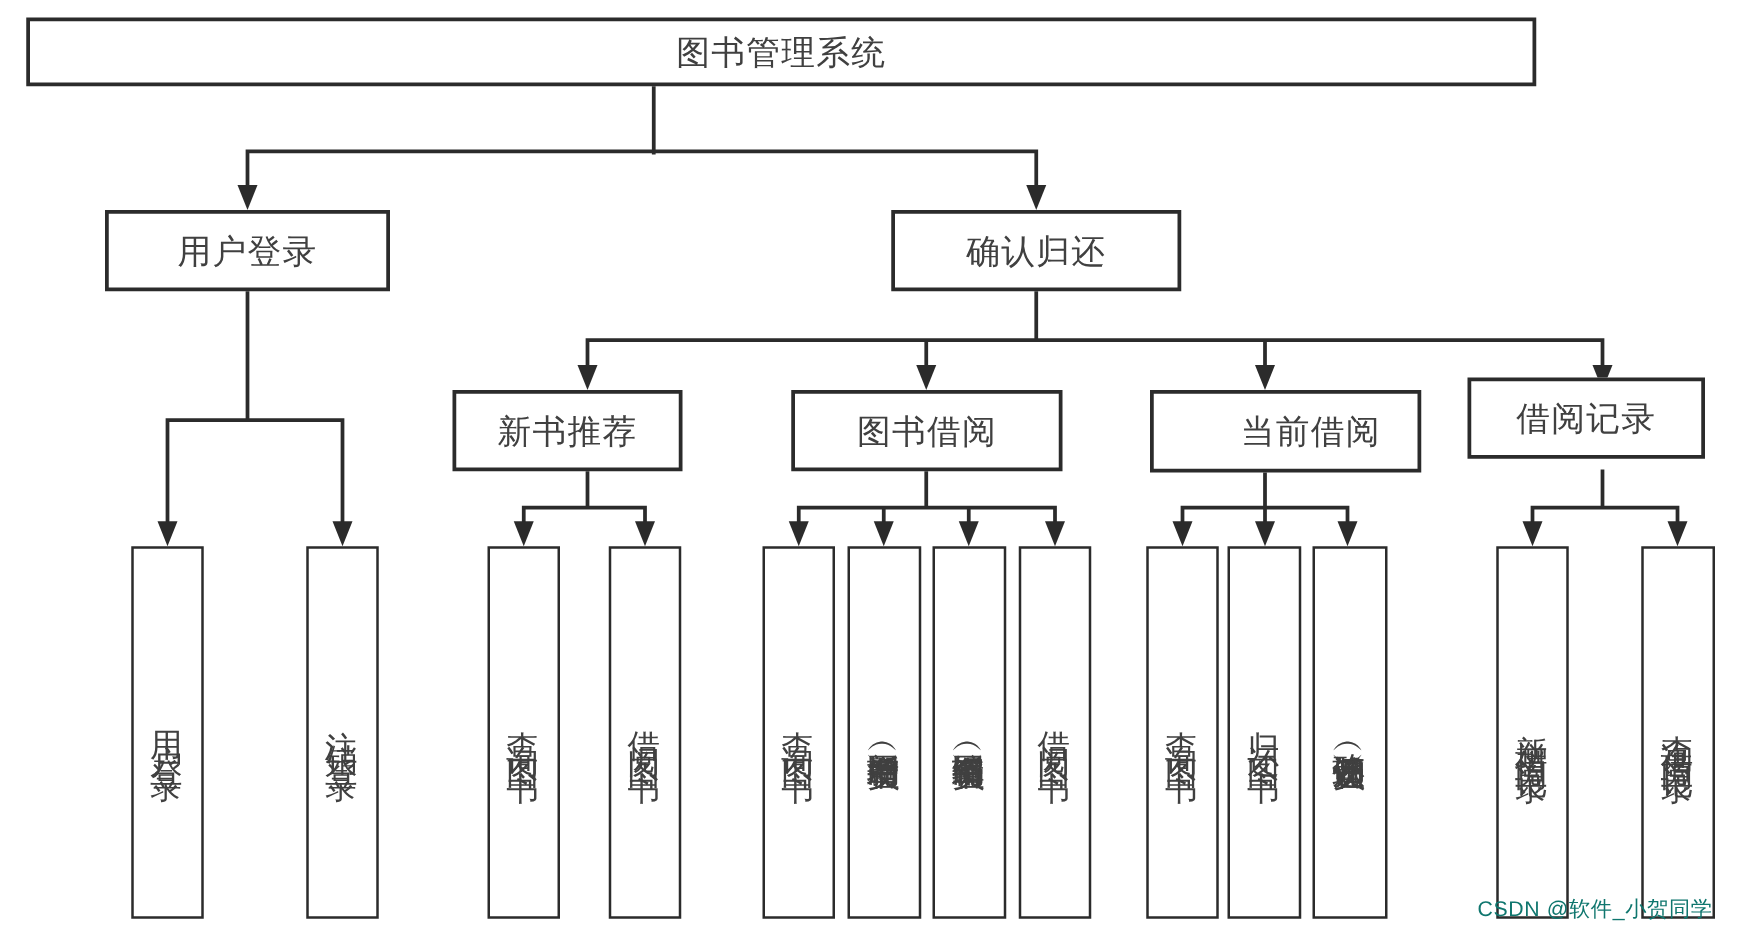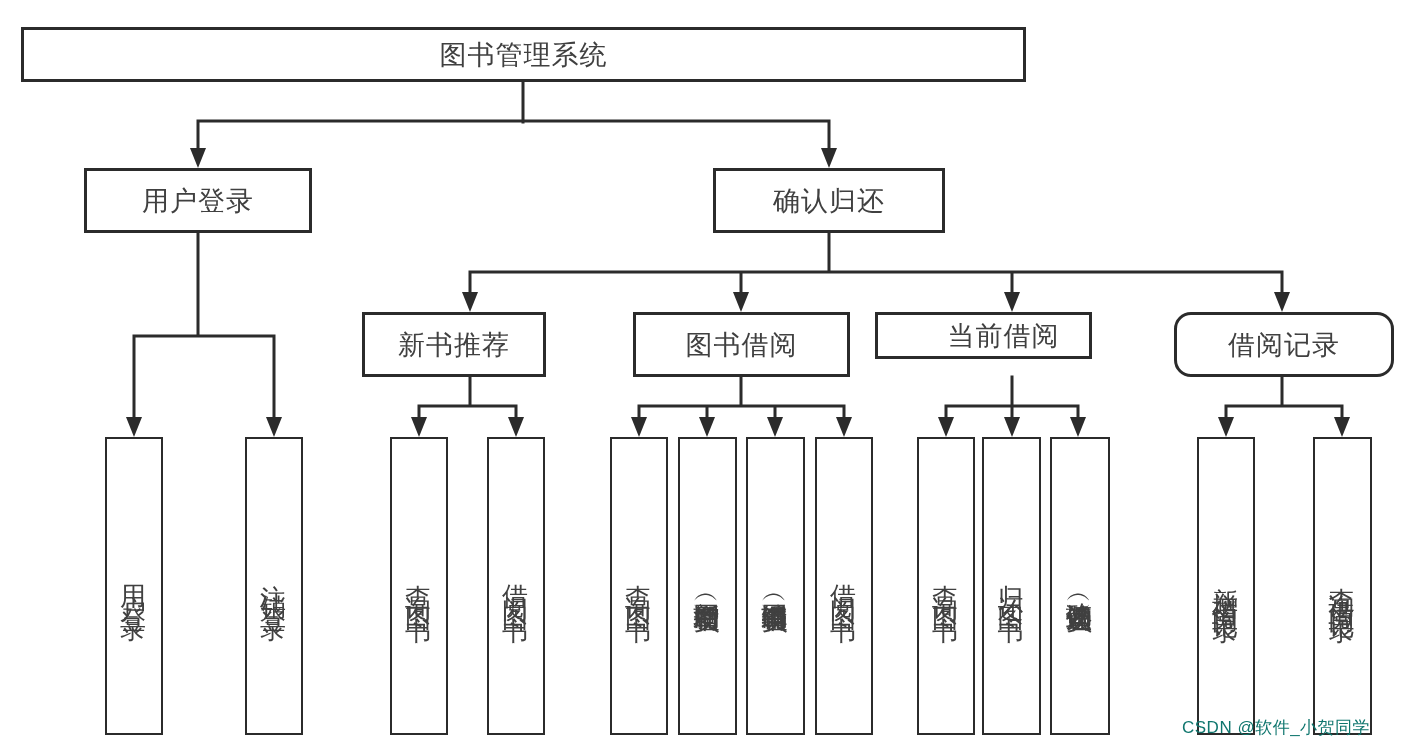--- a/index.html
+++ b/index.html
@@ -26,27 +26,27 @@
     writing-mode:vertical-rl;
     text-orientation:mixed;
     font-size:26px;
     width:58px;height:298px;
     top:437px;
   }
   .v-node span{letter-spacing:0.42em;}
   .v-node.chars6 span{letter-spacing:0.24em;}
   .v-node.chars9 span{letter-spacing:0.03em;}
   
-  .n-root{left:21px;top:27px;width:1005px;height:55px;}
+  .n-root{left:21px;top:14px;width:1208px;height:55px;}
   .n-user-login{left:84px;top:168px;width:228px;height:65px;}
   .n-book-mgmt{left:713px;top:168px;width:232px;height:65px;}
   .n-new-rec{left:362px;top:312px;width:184px;height:65px;}
   .n-book-borrow{left:633px;top:312px;width:217px;height:65px;}
-  .n-cur-borrow{left:875px;top:312px;width:217px;height:47px;padding-left:40px;}
-  .n-borrow-rec{left:1174px;top:312px;width:220px;height:65px;border-radius:17px;}
+  .n-cur-borrow{left:920px;top:312px;width:217px;height:66px;padding-left:40px;}
+  .n-borrow-rec{left:1174px;top:302px;width:190px;height:65px;}
   .l-user-login{left:105px;}
   .l-logout{left:245px;}
   .l-rec-query{left:390px;}
   .l-rec-borrow{left:487px;}
   .l-bb-query{left:610px;}
   .l-bb-add{left:678px;width:59px;}
   .l-bb-edit{left:746px;width:59px;}
   .l-bb-borrow{left:815px;}
   .l-cb-query{left:917px;}
   .l-cb-return{left:982px;width:59px;}

